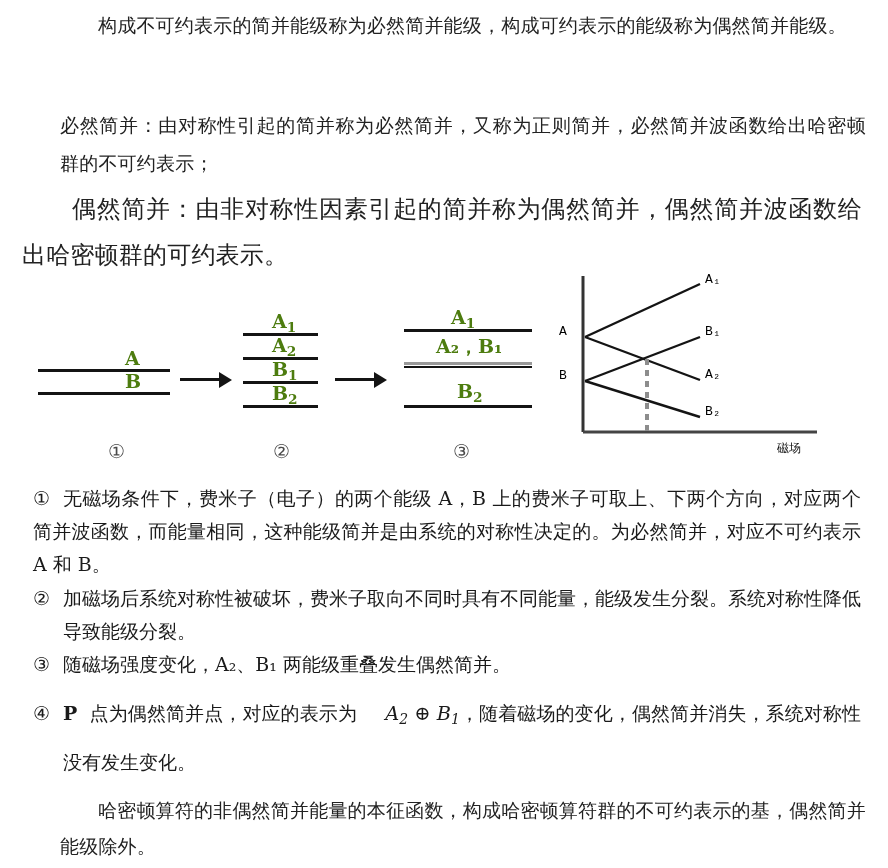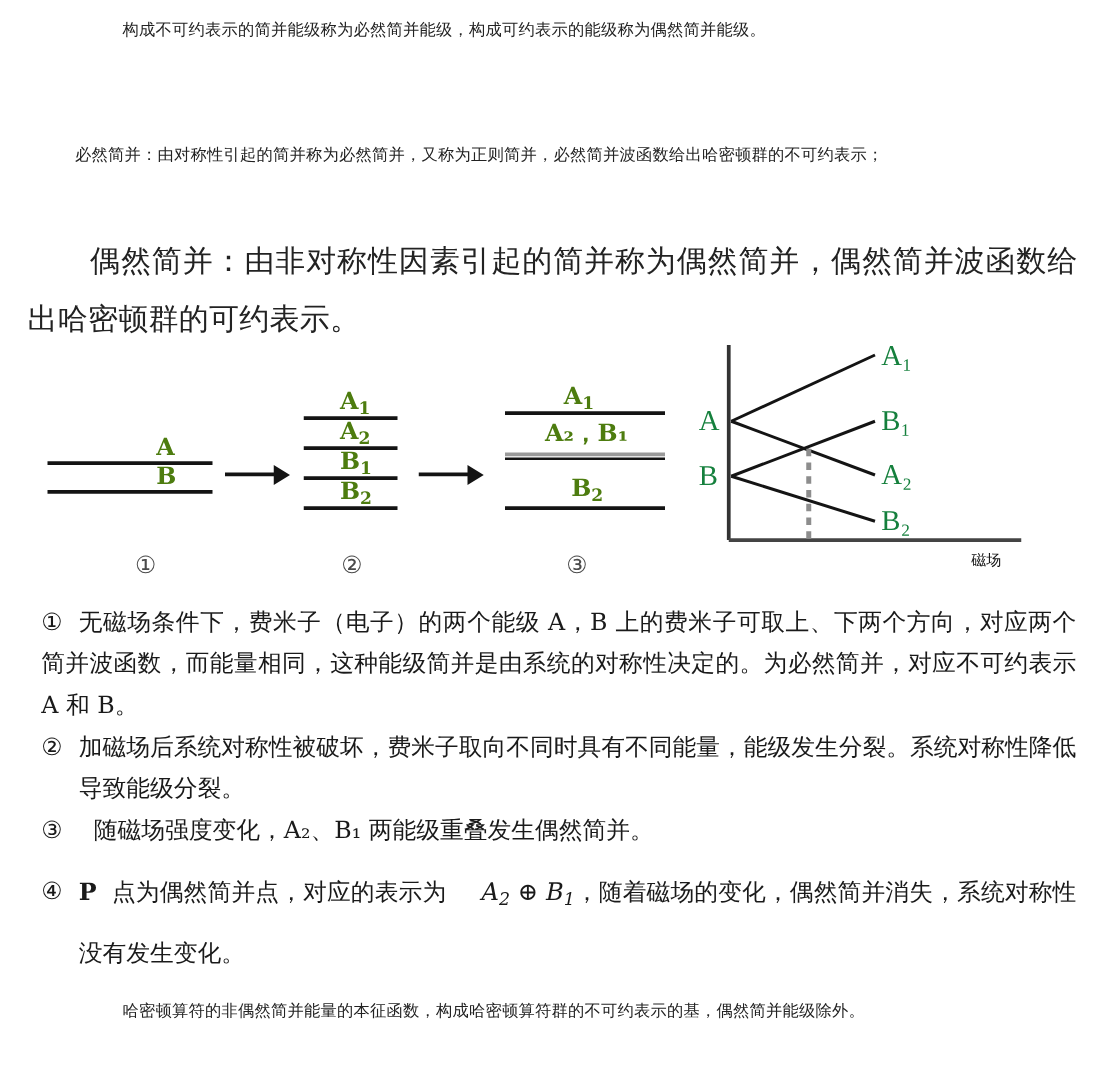--- a/index.html
+++ b/index.html
@@ -12,21 +12,21 @@
     height: 868px;
     position: relative;
     font-family: "DejaVu Serif", "Liberation Serif", serif;
     color: #1a1a1a;
     overflow: hidden;
   }
 
   
   .para {
     position: absolute;
-    font-size: 13px;
+    font-size: 19px;
     line-height: 34px;
     letter-spacing: 0.2px;
     color: #222;
   }
   .para.big {
     font-size: 24px;
     line-height: 46px;
   }
 
   .cn { font-family: "DejaVu Serif", "Liberation Serif", serif; }
@@ -105,23 +105,23 @@
   #field-chart {
     position: absolute;
     left: 555px;
     top: 262px;
     width: 333px;
     height: 208px;
   }
   #field-chart svg { display: block; }
   .chart-label {
     position: absolute;
-    font-size: 23px;
-    font-family: Liberation Serif, serif;
-    color: #15803d;
+    font-size: 13px;
+    font-family: Liberation Mono, monospace;
+    color: #000000;
     white-space: nowrap;
   }
   .chart-axis-label {
     position: absolute;
     font-size: 12px;
     font-family: "DejaVu Serif", "Liberation Serif", serif;
     color: #111;
   }
 </style>
 </head>
@@ -264,21 +264,21 @@
   <span class="body" style="text-align:justify; margin-left:0; text-indent:30px;">无磁场条件下，费米子（电子）的两个能级 A，B 上的费米子可取上、下两个方向，对应两个简并波函数，而能量相同，这种能级简并是由系统的对称性决定的。为必然简并，对应不可约表示 A 和 B。</span>
 </div>
 
 <div class="list-item cn" style="left:33px; top:582px; width:828px;">
   <span class="marker">②</span>
   <span class="body" style="text-align:justify; margin-left:30px; text-indent:0;">加磁场后系统对称性被破坏，费米子取向不同时具有不同能量，能级发生分裂。系统对称性降低导致能级分裂。</span>
 </div>
 
 <div class="list-item cn" style="left:33px; top:648px; width:828px;">
   <span class="marker">③</span>
-  <span class="body" style="text-align:left; margin-left:42px; text-indent:0;">随磁场强度变化，A₂、B₁ 两能级重叠发生偶然简并。</span>
+  <span class="body" style="text-align:left; margin-left:30px; text-indent:0;">随磁场强度变化，A₂、B₁ 两能级重叠发生偶然简并。</span>
 </div>
 
 <div class="list-item cn" style="left:33px; top:692px; width:828px; line-height:43px;">
   <span class="marker">④</span>
   <span class="body" style="text-align:justify; margin-left:30px; text-indent:0;">
     <span class="bold">P</span>
     <span>&nbsp;点为偶然简并点，对应的表示为&nbsp;</span><span class="mathi">A<span class="sub">2</span>&nbsp;⊕&nbsp;B<span class="sub">1</span></span><span>，随着磁场的变化，偶然简并消失，系统对称性没有发生变化。</span>
   </span>
 </div>
 

